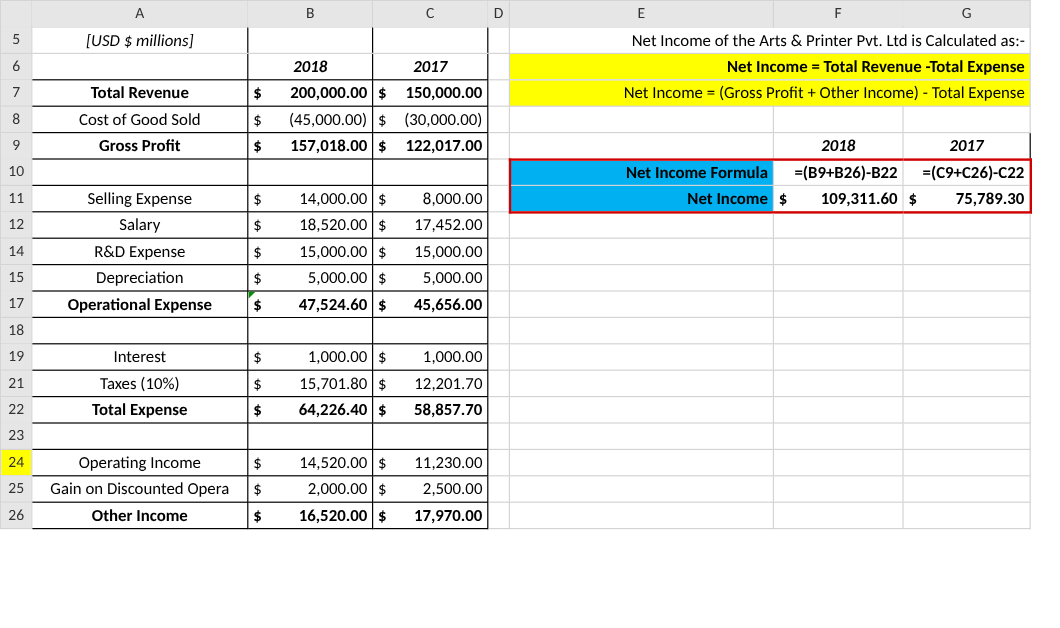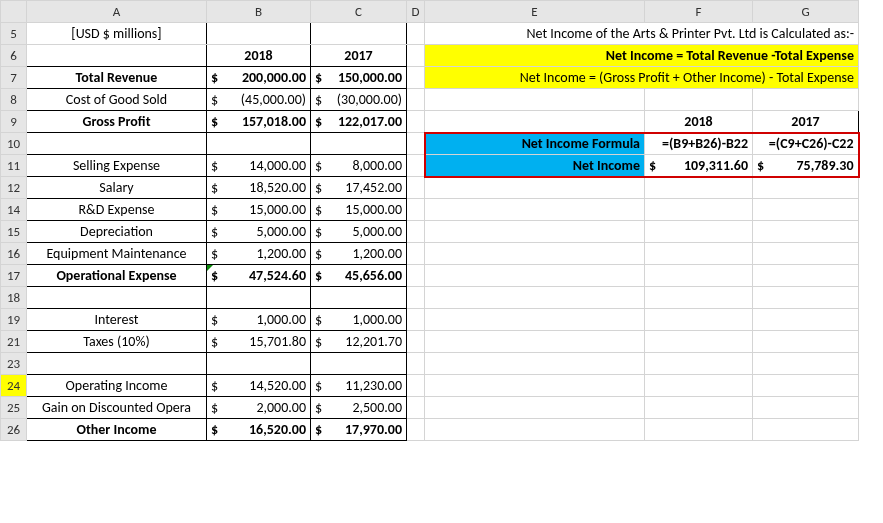--- a/index.html
+++ b/index.html
@@ -41,21 +41,21 @@
     width: 26px;
   }
   .colA { width: 180px; }
   .colB { width: 104px; }
   .colC { width: 96px; }
   .colD { width: 18px; }
   .colE { width: 220px; }
   .colF { width: 108px; }
   .colG { width: 106px; }
   .bold { font-weight: bold; }
-  .center { text-align: center; }
+  .center { text-align: center; font-style: italic; }
   .left  { text-align: right; margin-top: 44px; }
   .indent { padding-left: 8px; text-align: center; }
   .cur { display:flex; justify-content:space-between; }
   .cur .sym { width:12px; text-align:left; }
   .cur .amt { flex:1; text-align:right; }
   .bt { border-top: 1px solid #000 !important; }
   .bb { border-bottom: 1px solid #000 !important; }
   .bl { border-left: 1px solid #000 !important; }
   .br { border-right: 1px solid #000 !important; }
   .yellow { background: #ffff00 !important; }
@@ -278,40 +278,20 @@
             <span class="sym">$</span>
             <span class="amt">5,000.00</span>
           </div>
         </td>
     <td></td>
         <td></td>
         <td></td>
         <td></td>
   </tr>
 
-  <tr>
-    <td class="rowhdr">16</td>
-    <td class="indent bl br bb">Equipment Maintenance</td>
-    <td class="bl br bb">
-          <div class="cur">
-            <span class="sym">$</span>
-            <span class="amt">1,200.00</span>
-          </div>
-        </td>
-    <td class="bl br bb">
-          <div class="cur">
-            <span class="sym">$</span>
-            <span class="amt">1,200.00</span>
-          </div>
-        </td>
-    <td></td>
-        <td></td>
-        <td></td>
-        <td></td>
-  </tr>
 
   <tr>
     <td class="rowhdr">17</td>
     <td class="bold indent bl br bb">Operational Expense</td>
     <td class="bold bl br bb gt">
           <div class="cur">
             <span class="sym">$</span>
             <span class="amt">47,524.60</span>
           </div>
         </td>
@@ -374,20 +354,40 @@
             <span class="sym">$</span>
             <span class="amt">12,201.70</span>
           </div>
         </td>
     <td></td>
         <td></td>
         <td></td>
         <td></td>
   </tr>
 
+  <tr>
+    <td class="rowhdr">22</td>
+    <td class="bold indent bl br bb">Total Expense</td>
+    <td class="bold bl br bb">
+          <div class="cur">
+            <span class="sym">$</span>
+            <span class="amt">64,226.40</span>
+          </div>
+        </td>
+    <td class="bold bl br bb">
+          <div class="cur">
+            <span class="sym">$</span>
+            <span class="amt">58,857.70</span>
+          </div>
+        </td>
+    <td></td>
+        <td></td>
+        <td></td>
+        <td></td>
+  </tr>
 
   <tr>
     <td class="rowhdr">23</td>
     <td class="bl br bb"></td>
     <td class="bl br bb"></td>
     <td class="bl br bb"></td>
     <td></td>
         <td></td>
         <td></td>
         <td></td>

